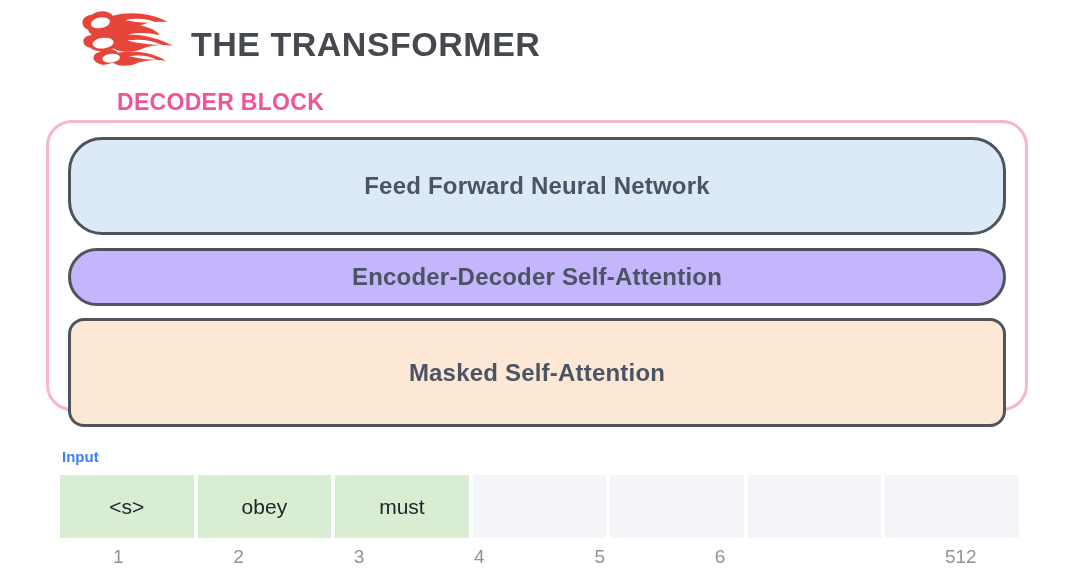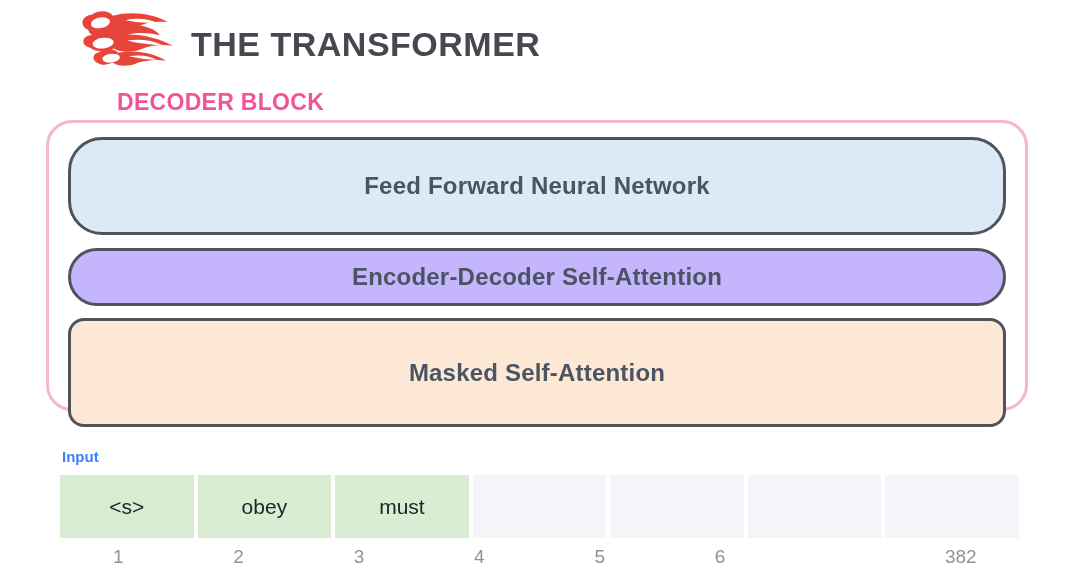--- a/index.html
+++ b/index.html
@@ -168,16 +168,16 @@
   </div>
 
   <div class="pos-row">
     <div class="pos">1</div>
     <div class="pos">2</div>
     <div class="pos">3</div>
     <div class="pos">4</div>
     <div class="pos">5</div>
     <div class="pos">6</div>
     <div class="pos"></div>
-    <div class="pos">382</div>
+    <div class="pos">512</div>
   </div>
 
 </div>
 
 </body></html>

